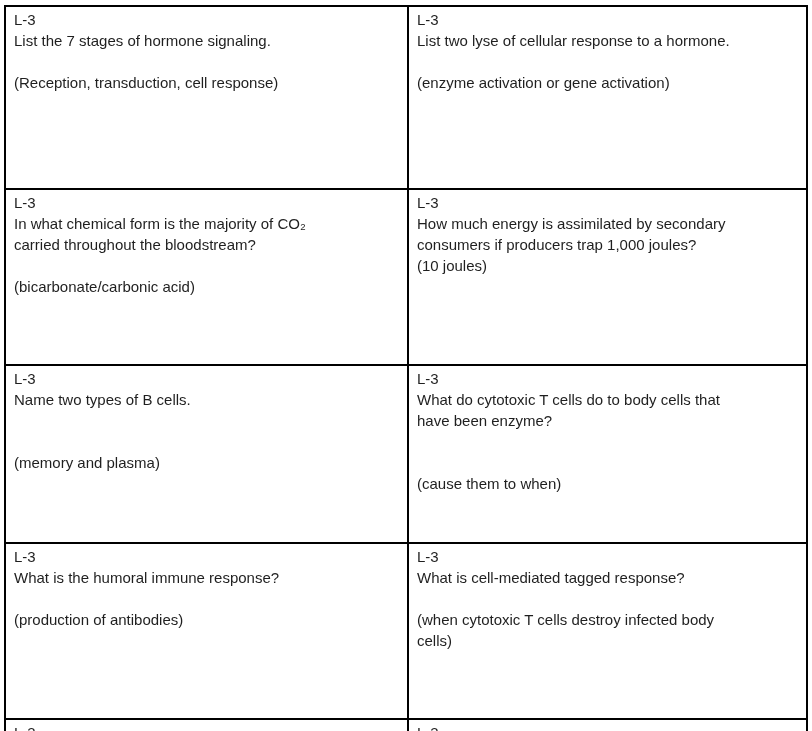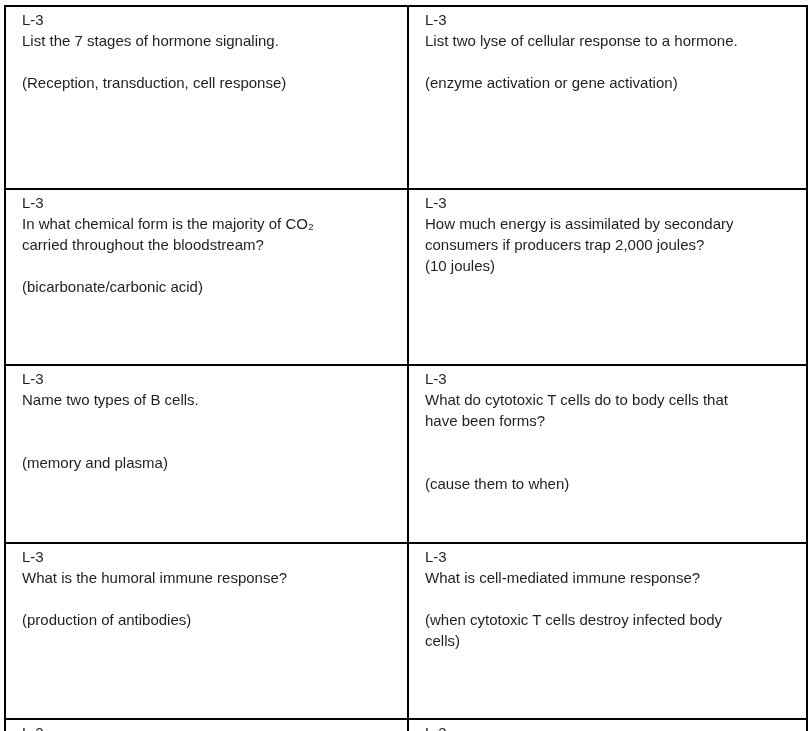--- a/index.html
+++ b/index.html
@@ -20,21 +20,21 @@
     top: 5px;
   }
   table.flashcard-table {
     border-collapse: collapse;
     table-layout: fixed;
     width: 802px;
   }
   table.flashcard-table td {
     border: 2px solid #000000;
     vertical-align: top;
-    padding: 2px 8px 2px 16px;
+    padding: 2px 8px 2px 8px;
     font-size: 15px;
     line-height: 21px;
     color: #1f1f1f;
     background: #ffffff;
     overflow: hidden;
   }
   col.c1 { width: 403px; }
   col.c2 { width: 399px; }
   tr.r1 { height: 183px; }
   tr.r2 { height: 176px; }
@@ -75,51 +75,51 @@
           <td>
             <div class="line">L-3</div>
             <div class="line">In what chemical form is the majority of CO₂</div>
             <div class="line">carried throughout the bloodstream?</div>
             <div class="line"></div>
             <div class="line">(bicarbonate/carbonic acid)</div>
           </td>
           <td>
             <div class="line">L-3</div>
             <div class="line">How much energy is assimilated by secondary</div>
-            <div class="line">consumers if producers trap 2,000 joules?</div>
+            <div class="line">consumers if producers trap 1,000 joules?</div>
             <div class="line">(10 joules)</div>
           </td>
         </tr>
         <tr class="r3">
           <td>
             <div class="line">L-3</div>
             <div class="line">Name two types of B cells.</div>
             <div class="line"></div>
             <div class="line"></div>
             <div class="line">(memory and plasma)</div>
           </td>
           <td>
             <div class="line">L-3</div>
             <div class="line">What do cytotoxic T cells do to body cells that</div>
-            <div class="line">have been forms?</div>
+            <div class="line">have been enzyme?</div>
             <div class="line"></div>
             <div class="line"></div>
             <div class="line">(cause them to when)</div>
           </td>
         </tr>
         <tr class="r4">
           <td>
             <div class="line">L-3</div>
             <div class="line">What is the humoral immune response?</div>
             <div class="line"></div>
             <div class="line">(production of antibodies)</div>
           </td>
           <td>
             <div class="line">L-3</div>
-            <div class="line">What is cell-mediated immune response?</div>
+            <div class="line">What is cell-mediated tagged response?</div>
             <div class="line"></div>
             <div class="line">(when cytotoxic T cells destroy infected body</div>
             <div class="line">cells)</div>
           </td>
         </tr>
         <tr class="r5">
           <td>
             <div class="line">L-3</div>
           </td>
           <td>

